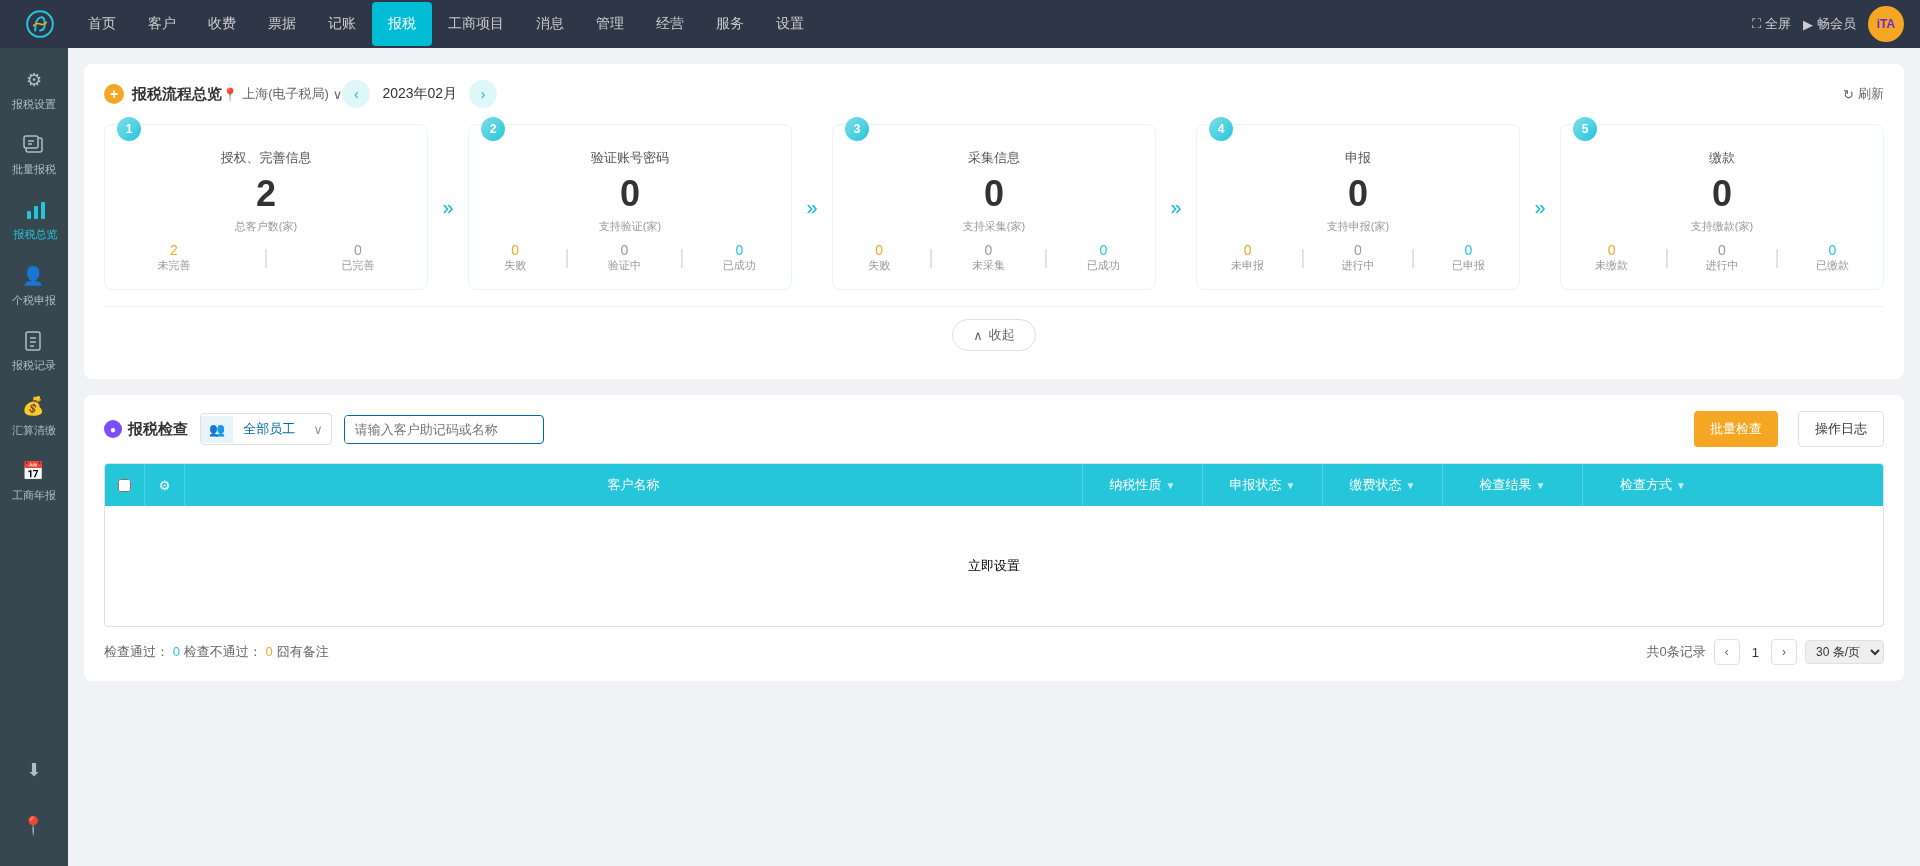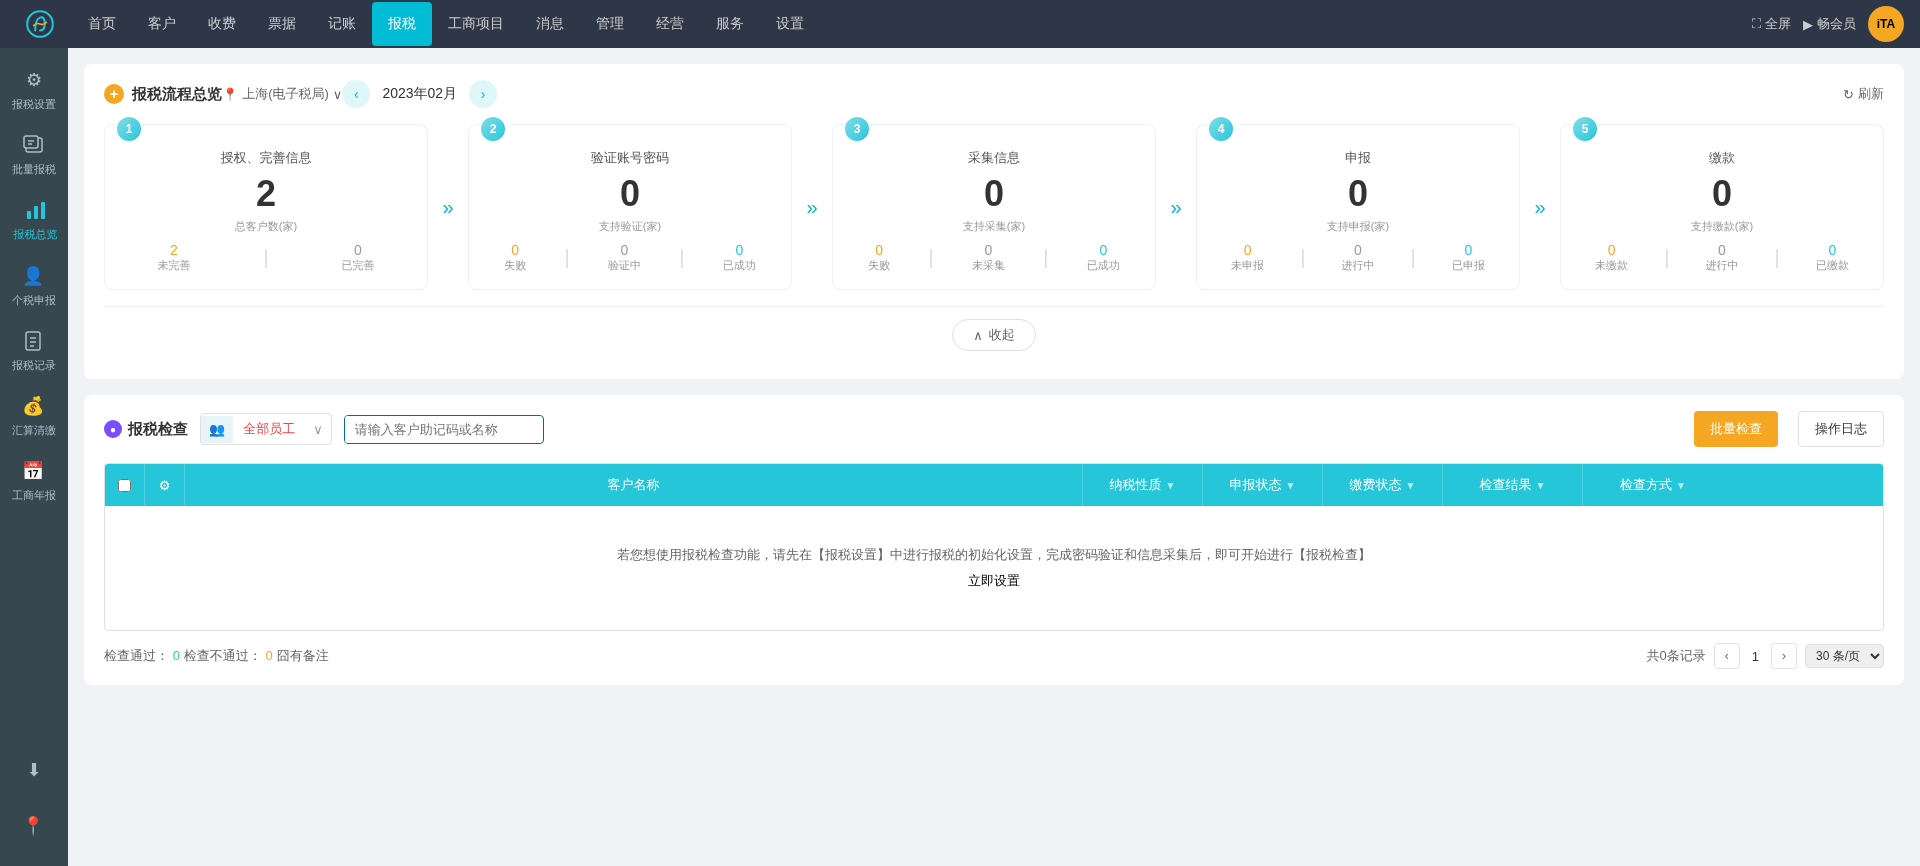--- a/index.html
+++ b/index.html
@@ -41,21 +41,21 @@
     }
     .top-nav .nav-right {
       display: flex; align-items: center; gap: 12px; color: #ccc; font-size: 13px;
     }
     .top-nav .nav-right .fullscreen-btn, .top-nav .nav-right .member-btn {
       display: flex; align-items: center; gap: 4px; cursor: pointer;
     }
     .avatar-icon {
       width: 36px; height: 36px; background: #f5a623; border-radius: 50%;
       display: flex; align-items: center; justify-content: center;
-      color: #000000; font-size: 12px; font-weight: bold;
+      color: #6d28d9; font-size: 12px; font-weight: bold;
     }
 
     
     .sidebar {
       position: fixed; top: 48px; left: 0; bottom: 0;
       width: 68px;
       background: #37474f;
       display: flex; flex-direction: column; align-items: center;
       padding-top: 8px;
       z-index: 99;
@@ -205,21 +205,21 @@
     }
     .employee-filter {
       display: flex; align-items: center; gap: 0;
       border: 1px solid #e0e0e0; border-radius: 4px; overflow: hidden;
     }
     .employee-filter .filter-icon-box {
       background: #e8f4f8; padding: 6px 8px;
       display: flex; align-items: center; color: #26c6da; font-size: 13px;
     }
     .employee-filter .filter-text {
-      padding: 6px 10px; font-size: 13px; color: #ef4444;
+      padding: 6px 10px; font-size: 13px; color: #0369a1;
     }
     .employee-filter .filter-arrow { padding: 6px 8px; color: #999; }
     .search-box {
       display: flex; align-items: center;
       border: 1px solid #0369a1; border-radius: 4px; overflow: hidden;
       flex: 0 0 200px;
     }
     .search-box input {
       border: none; outline: none; padding: 6px 10px; font-size: 13px; color: #999; flex: 1;
     }
@@ -581,21 +581,20 @@
           <span>检查结果</span>
           <span class="filter-icon">▼</span>
         </div>
         <div class="th">
           <span>检查方式</span>
           <span class="filter-icon">▼</span>
         </div>
       </div>
       <div class="table-body">
         <div class="table-empty">
-          <p>若您想使用报税检查功能，请先在【报税设置】中进行报税的初始化设置，完成密码验证和信息采集后，即可开始进行【报税检查】</p>
           <span class="empty-link">立即设置</span>
         </div>
       </div>
     </div>
 
     <div class="table-footer">
       <div class="footer-left">
         <span>
           <span>检查通过：</span>
           <span class="stat-link zero">0</span>

